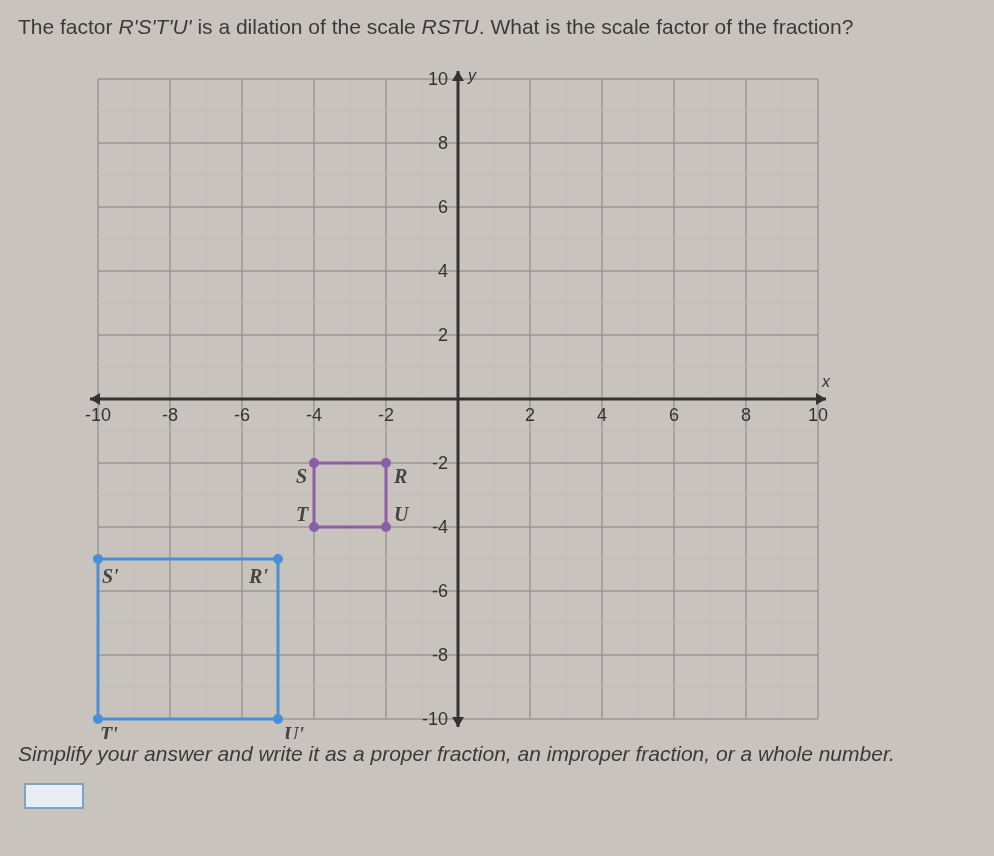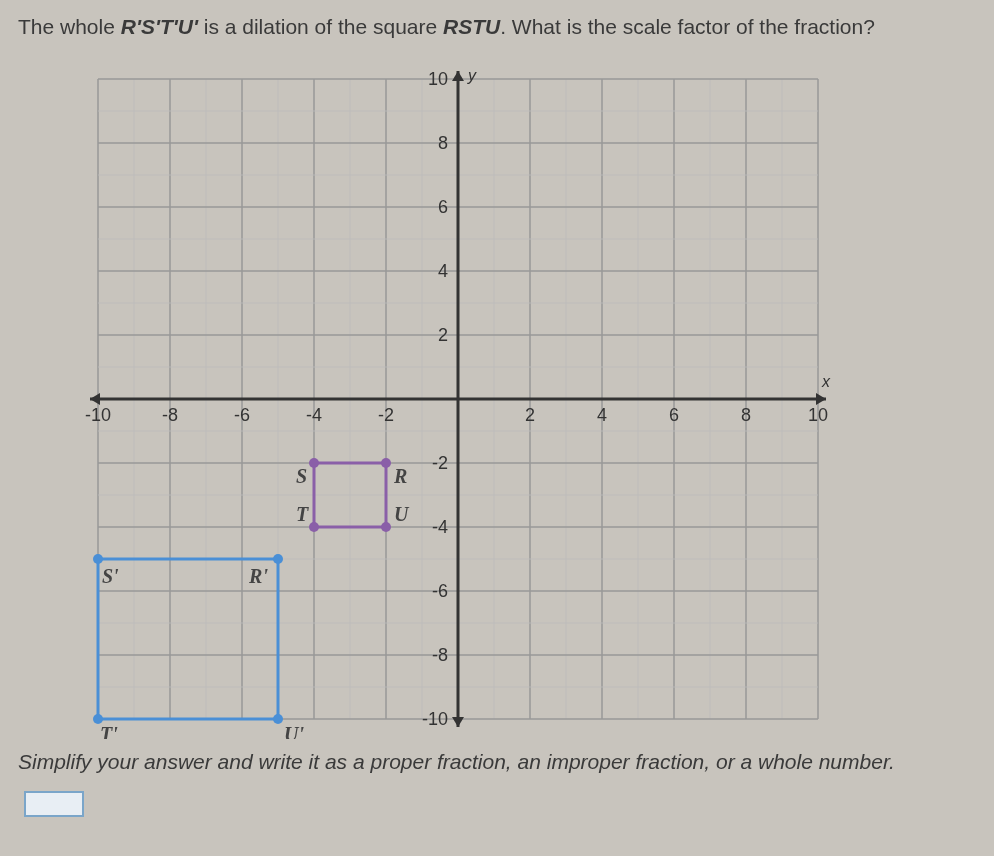--- a/index.html
+++ b/index.html
@@ -10,52 +10,52 @@
       height: 856px;
       padding: 12px 18px;
       color: #333;
     }
     .question {
       font-size: 21px;
       color: #3a3a3a;
       margin-bottom: 18px;
       line-height: 1.4;
     }
-    .question .italic { font-style: italic; font-weight: 700; }
+    .question .italic { font-style: italic; font-weight: 400; }
     
     .chart-wrap {
       width: 760px;
       margin-left: 60px;
       margin-top: 10px;
     }
     
     svg { display: block; }
     
     .instruction {
       font-size: 21px;
       font-style: italic;
       color: #3a3a3a;
-      margin-top: 8px;
+      margin-top: 0;
       line-height: 1.4;
     }
     
     .answer-box {
       width: 60px;
       height: 26px;
       border: 2px solid #7aa5c9;
       background: #e8eef4;
       margin-top: 14px;
       margin-left: 6px;
     }
   </style>
 </head>
 <body>
 
 <div class="question">
-  <span>The whole </span><span class="italic">R'S'T'U'</span><span> is a dilation of the square </span><span class="italic">RSTU</span><span>. What is the scale factor of the fraction?</span>
+  <span>The factor </span><span class="italic">R'S'T'U'</span><span> is a dilation of the scale </span><span class="italic">RSTU</span><span>. What is the scale factor of the fraction?</span>
 </div>
 
 <div class="chart-wrap">
   <svg id="grid-svg" width="760" height="680" viewBox="0 0 760 680">
       <line x1="20" y1="660" x2="20" y2="20" stroke="#999" stroke-width="1.5"></line>
       <line x1="56" y1="660" x2="56" y2="20" stroke="#bbb" stroke-width="0.8"></line>
       <line x1="92" y1="660" x2="92" y2="20" stroke="#999" stroke-width="1.5"></line>
       <line x1="128" y1="660" x2="128" y2="20" stroke="#bbb" stroke-width="0.8"></line>
       <line x1="164" y1="660" x2="164" y2="20" stroke="#999" stroke-width="1.5"></line>
       <line x1="200" y1="660" x2="200" y2="20" stroke="#bbb" stroke-width="0.8"></line>

